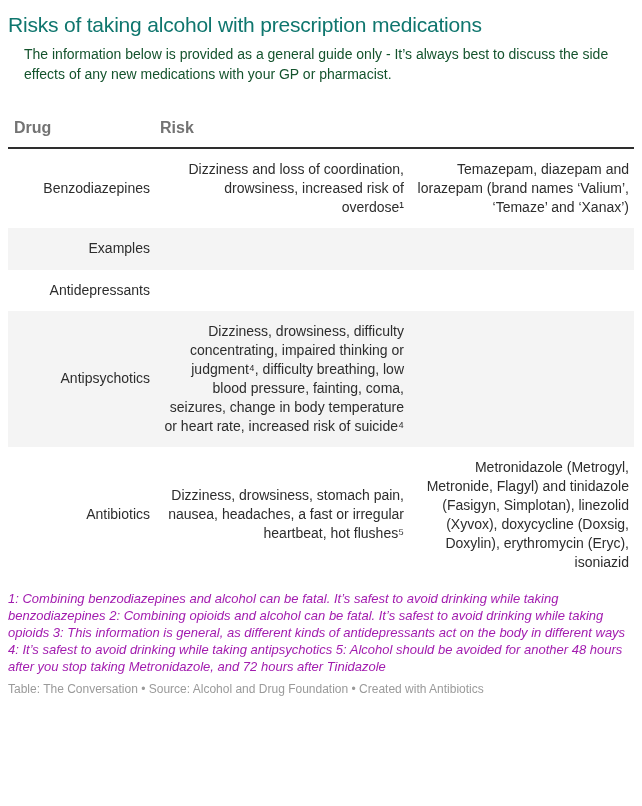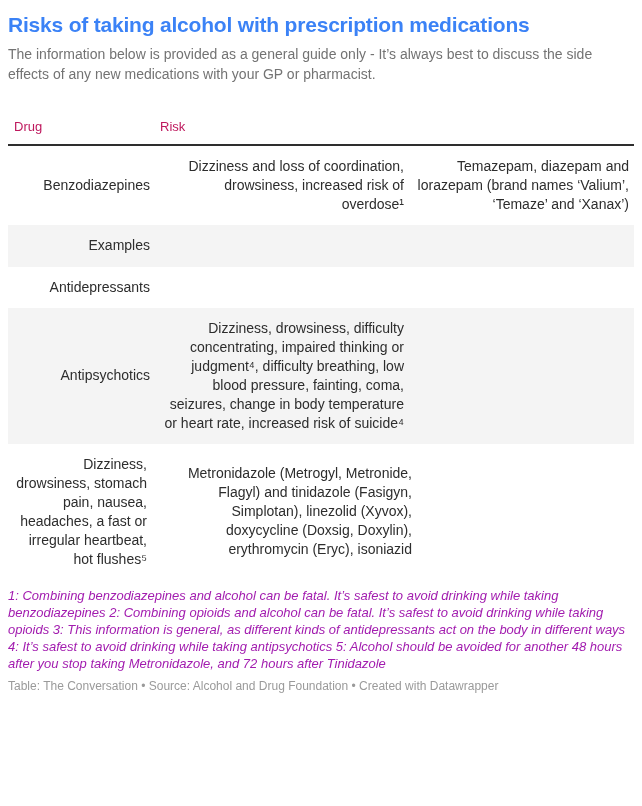--- a/index.html
+++ b/index.html
@@ -11,45 +11,45 @@
     color: #1d1d1d;
   }
   .page {
     width: 642px;
     min-height: 806px;
     padding: 4px 8px 10px 8px;
     background: #ffffff;
   }
   .title {
     font-size: 21px;
-    font-weight: 700;
+    font-weight: 400;
     line-height: 1.2;
-    color: #3b82f6;
+    color: #0f766e;
     margin: 8px 0 8px 0;
     letter-spacing: -0.2px;
   }
   .subtitle {
     font-size: 14px;
     line-height: 1.4;
-    color: #737373;
-    margin: 0 0 26px 0;
+    color: #14532d;
+    margin: 0 0 26px 16px;
   }
   .dw-table { width: 100%; }
   .thead, .tr {
     display: grid;
     grid-template-columns: 152px 257px 1fr;
     align-items: center;
   }
   .thead {
     border-bottom: 2px solid #2e2e2e;
   }
   .th {
-    font-size: 13px;
-    font-weight: 400;
-    color: #be185d;
+    font-size: 16px;
+    font-weight: 700;
+    color: #737373;
     padding: 9px 0 10px 0;
   }
   .th.col-drug { padding-left: 6px; }
   .tr.alt { background: #f4f4f4; }
   .td {
     font-size: 14px;
     line-height: 1.36;
     color: #2d2d2d;
     padding: 11px 0;
     text-align: right;
@@ -102,23 +102,24 @@
       <div class="td col-examples"></div>
     </div>
 
     <div class="tr alt">
       <div class="td col-drug">Antipsychotics</div>
       <div class="td col-risk">Dizziness, drowsiness, difficulty concentrating, impaired thinking or judgment⁴, difficulty breathing, low blood pressure, fainting, coma, seizures, change in body temperature or heart rate, increased risk of suicide⁴</div>
       <div class="td col-examples"></div>
     </div>
 
     <div class="tr">
+      <div class="td col-drug">Antibiotics</div>
       <div class="td col-risk">Dizziness, drowsiness, stomach pain, nausea, headaches, a fast or irregular heartbeat, hot flushes⁵</div>
       <div class="td col-examples">Metronidazole (Metrogyl, Metronide, Flagyl) and tinidazole (Fasigyn, Simplotan), linezolid (Xyvox), doxycycline (Doxsig, Doxylin), erythromycin (Eryc), isoniazid</div>
     </div>
 
   </div>
 
   <p class="footnotes">1: Combining benzodiazepines and alcohol can be fatal. It’s safest to avoid drinking while taking benzodiazepines 2: Combining opioids and alcohol can be fatal. It’s safest to avoid drinking while taking opioids 3: This information is general, as different kinds of antidepressants act on the body in different ways 4: It’s safest to avoid drinking while taking antipsychotics 5: Alcohol should be avoided for another 48 hours after you stop taking Metronidazole, and 72 hours after Tinidazole</p>
 
-  <p class="credit">Table: The Conversation • Source: Alcohol and Drug Foundation • Created with Datawrapper</p>
+  <p class="credit">Table: The Conversation • Source: Alcohol and Drug Foundation • Created with Antibiotics</p>
 
 </div>
 
 </body></html>

